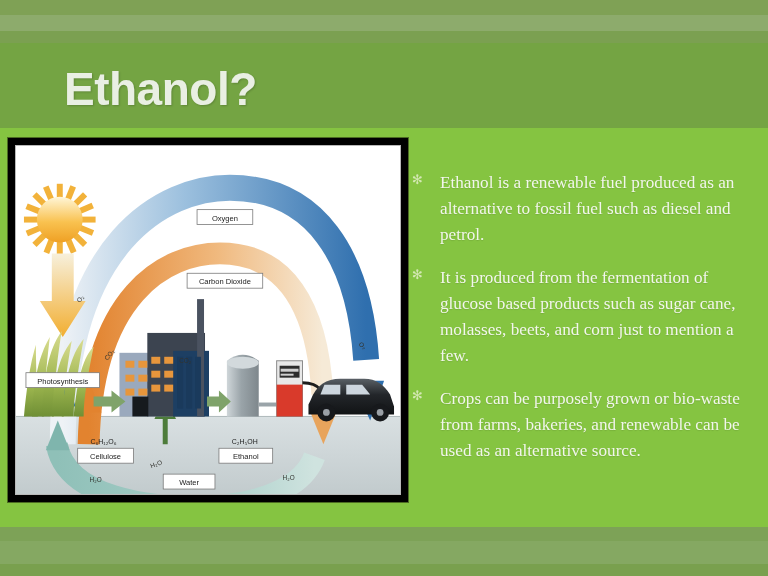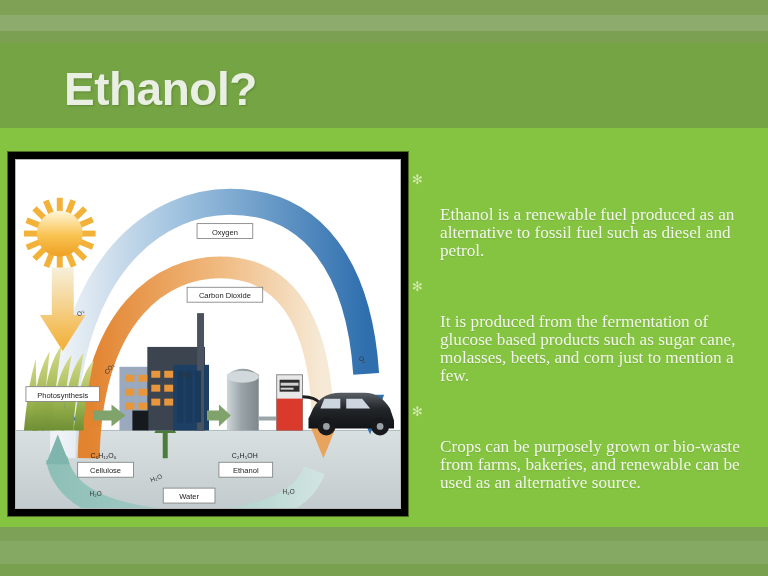--- a/index.html
+++ b/index.html
@@ -25,21 +25,21 @@
   .title{
     position:absolute;left:64px;top:66px;
     font-size:46px;font-weight:bold;
     color:#e9efe3;letter-spacing:-0.5px;
     text-shadow:1px 1px 2px rgba(0,0,0,0.18);
     line-height:1;
   }
 
   
   .frame{
-    position:absolute;left:8px;top:152px;width:400px;height:364px;
+    position:absolute;left:8px;top:138px;width:400px;height:364px;
     background:#000;
     border:3px solid #000;
     box-sizing:border-box;
     box-shadow:0 0 0 1px #4c6b22;
   }
   .frame-inner{
     position:absolute;left:4px;top:4px;right:4px;bottom:4px;
     background:#fff;border:1px solid #b9b9b9;box-sizing:border-box;
     overflow:hidden;
   }
@@ -54,23 +54,22 @@
     width:28px;flex:0 0 28px;
     color:#d4e8b4;font-size:13px;line-height:20px;
     text-align:left;padding-left:4px;
     font-family:"DejaVu Sans",sans-serif;
   }
   .bullet-text{
     flex:1;
     color:#f2f6ec;
     font-family:"Liberation Serif","DejaVu Serif",serif;
     font-size:17.2px;
-    line-height:18px;
+    line-height:26px;
     text-shadow:0 1px 1px rgba(0,0,0,0.10);
-    margin-top:36px;
   }
 </style>
 </head>
 <body>
 
 <div class="slide">
 
   <div class="band band-a"></div>
   <div class="band band-b"></div>
   <div class="band band-c"></div>

